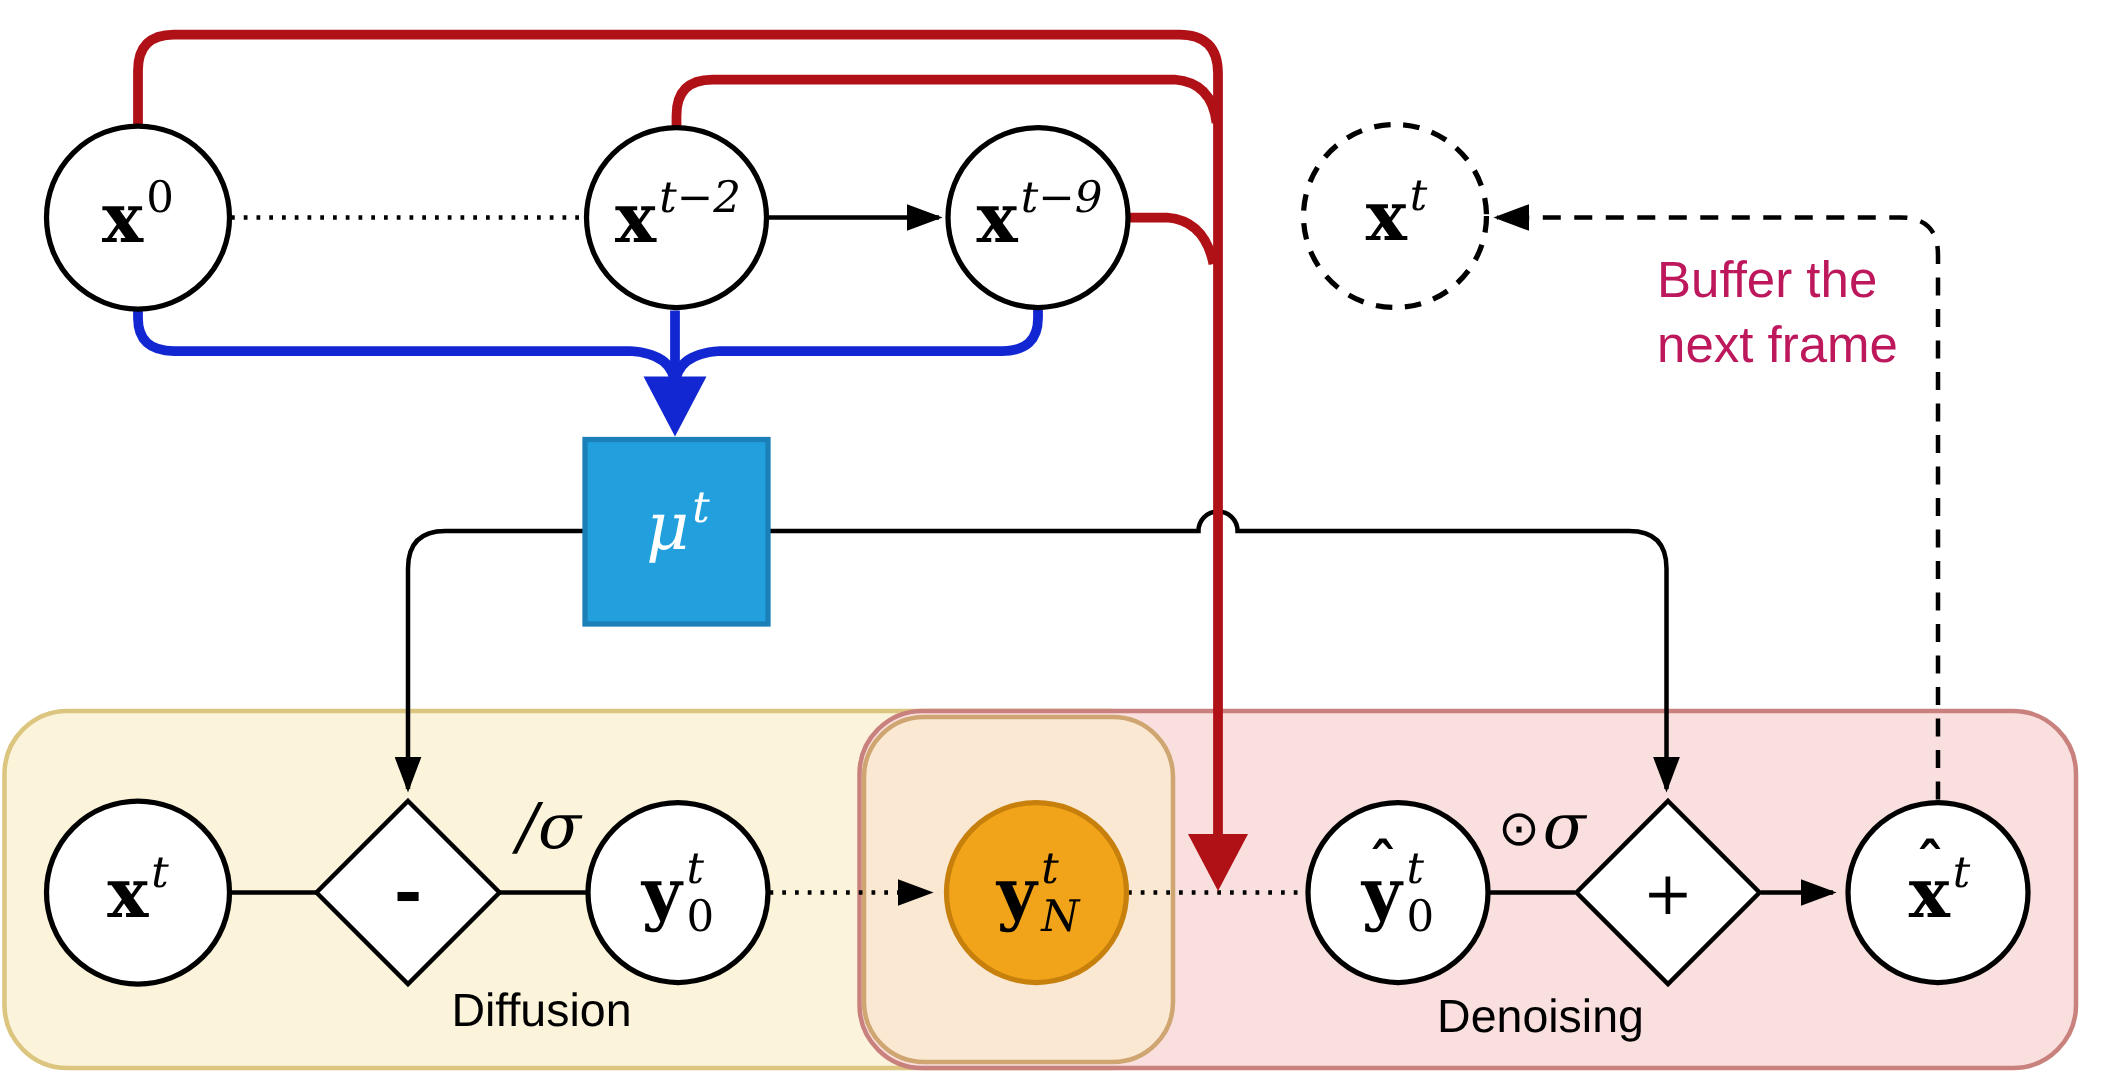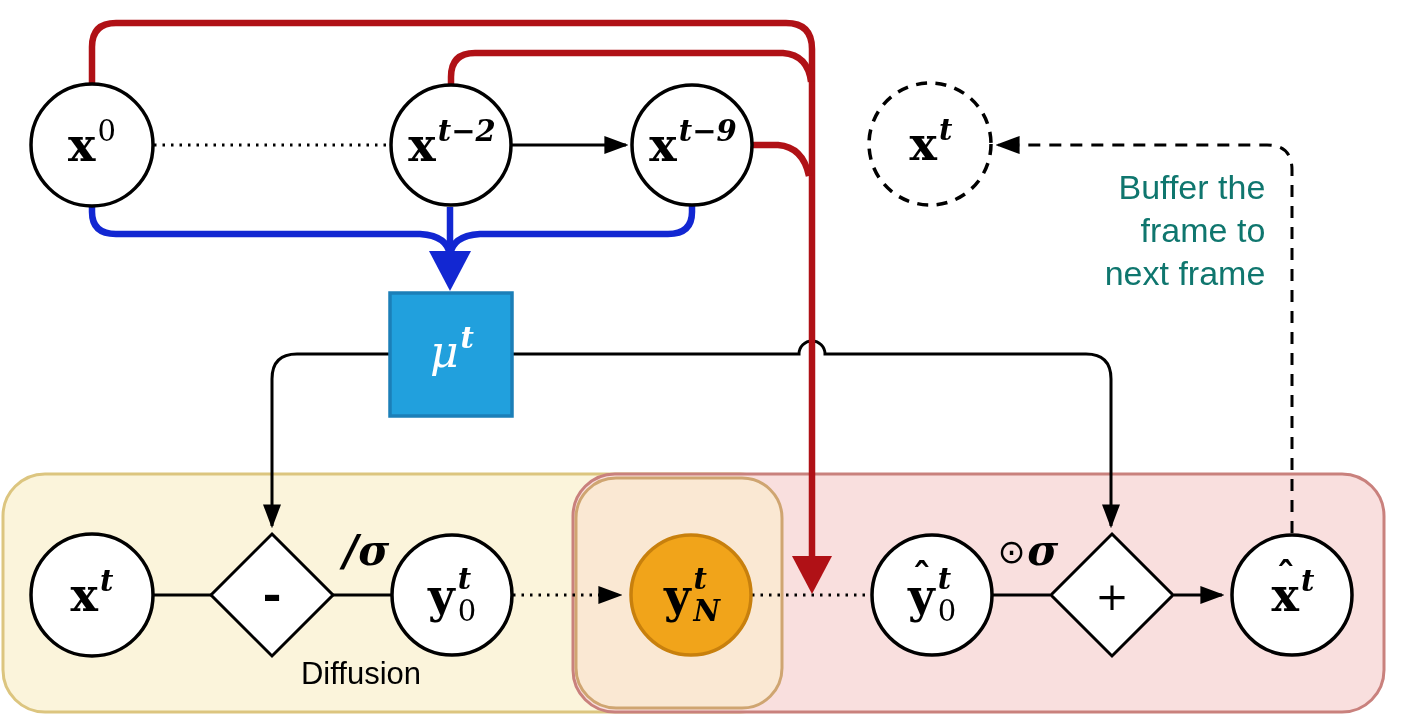--- a/index.html
+++ b/index.html
@@ -5,39 +5,39 @@
   html,body{margin:0;padding:0;background:#ffffff;}
   .stage{position:relative;width:1407px;height:717px;background:#ffffff;overflow:hidden;}
   .stage svg{position:absolute;left:0;top:0;}
 
   .math{
     position:absolute;transform:translate(-50%,-50%);
     display:flex;align-items:center;white-space:nowrap;color:#000;
     font-family:"DejaVu Serif","Liberation Serif",serif;pointer-events:none;
   }
   .b{font-weight:700;font-size:46px;line-height:1;}
-  .it{font-style:italic;font-weight:bold;}
+  .it{font-style:italic;}
   .sup1{font-size:29px;line-height:1;display:inline-block;transform:translateY(-14px);margin-left:2px;}
   .stack{display:inline-flex;flex-direction:column;align-items:flex-start;margin-left:3px;row-gap:3px;}
   .stack span{font-size:29px;line-height:1;}
   .hatwrap{position:relative;display:inline-block;}
   .hat{position:absolute;left:52%;top:-15px;transform:translateX(-50%);font-size:38px;font-weight:700;line-height:1;}
   .mu-label .b{font-weight:400;font-style:italic;color:#fff;font-size:44px;}
   .mu-label .sup1{color:#fff;}
   .op-minus span{font-size:46px;font-weight:700;line-height:1;}
   .op-plus span{font-size:40px;line-height:1;}
   .sig{font-size:42px;line-height:1;}
   .dot{font-family:"DejaVu Sans","Liberation Sans",sans-serif;font-size:33px;line-height:1;margin-right:2px;}
   .caption{
     position:absolute;transform:translate(-50%,-50%);color:#000;
     font-family:"Liberation Sans","DejaVu Sans",sans-serif;font-size:31px;pointer-events:none;white-space:nowrap;
   }
   .buffer-note{
     position:absolute;left:1185px;top:166px;transform:translateX(-50%);
-    text-align:right;color:#0f766e;font-family:"Liberation Sans","DejaVu Sans",sans-serif;
+    text-align:left;color:#be185d;font-family:"Liberation Sans","DejaVu Sans",sans-serif;
     font-size:34px;line-height:43px;pointer-events:none;white-space:nowrap;
   }
 </style>
 </head>
 <body>
 
 <div class="stage">
 
 <svg width="1407" height="717" viewBox="0 0 1407 717">
   <defs>
@@ -150,20 +150,20 @@
 </div>
 <div class="math op-plus" style="left:1112px;top:596px">
   <span>+</span>
 </div>
 <div class="math" style="left:1293px;top:595px">
   <span class="hatwrap"><span class="hat">ˆ</span><span class="b">x</span></span>
       <span class="sup1 it">t</span>
 </div>
 
 <div class="caption" style="left:361px;top:674px">Diffusion</div>
+<div class="caption" style="left:1027px;top:678px">Denoising</div>
 
 <div class="buffer-note">
   <div>Buffer the</div>
-  <div>frame to</div>
   <div>next frame</div>
 </div>
 
 </div>
 
 </body></html>

